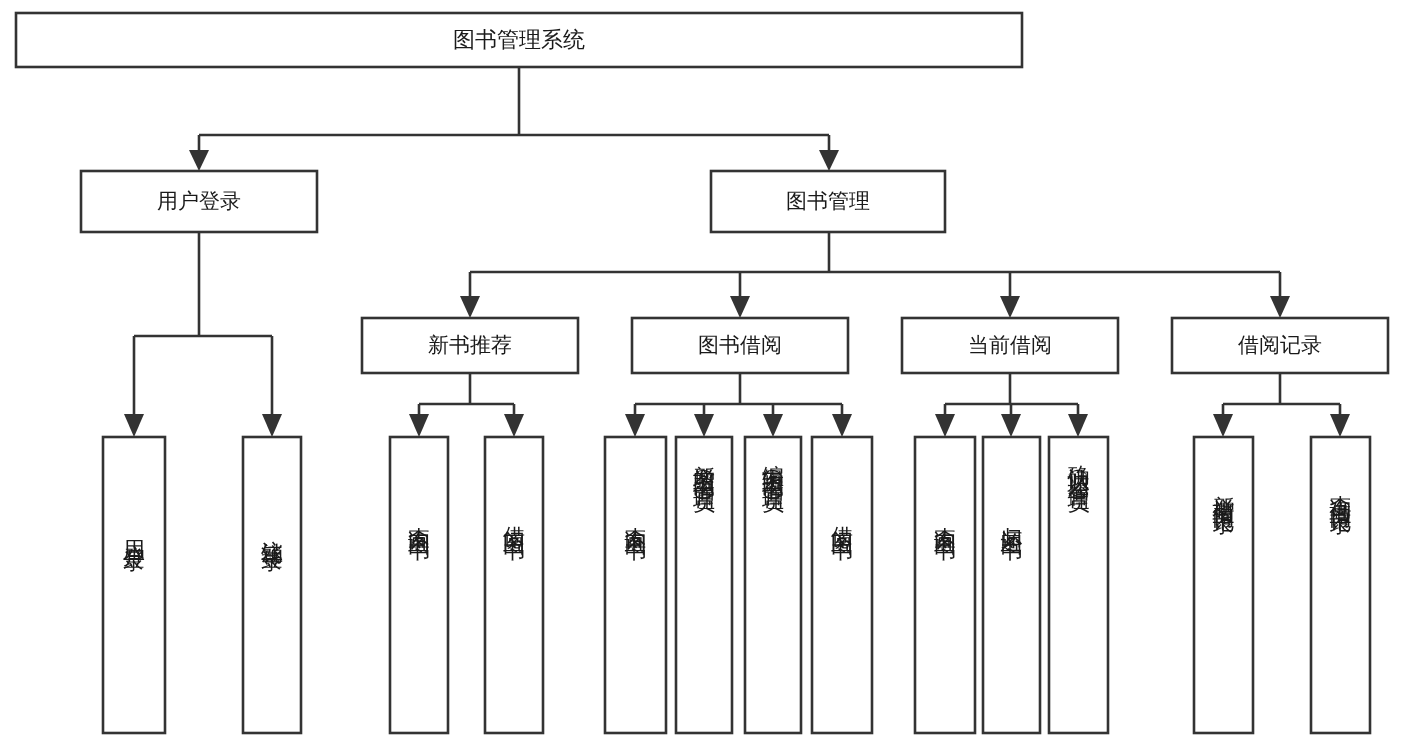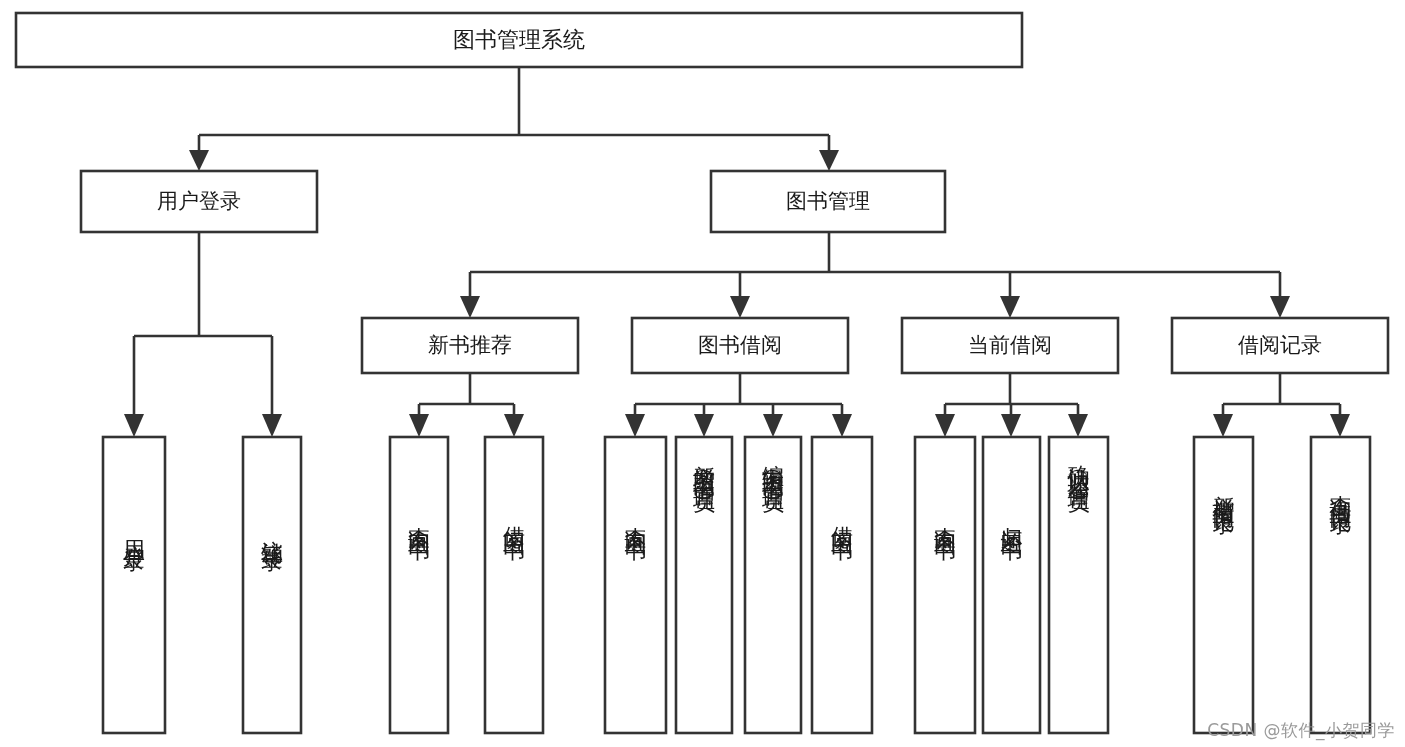--- a/index.html
+++ b/index.html
@@ -253,15 +253,14 @@
   </div>
 
   <div class="leaf-vert-wrap" style="left:1194px; top:437px; width:59px; height:296px;">
     <span class="leaf-vert-text" style="margin-top:40px;">新增借阅记录</span>
   </div>
 
   <div class="leaf-vert-wrap" style="left:1311px; top:437px; width:59px; height:296px;">
     <span class="leaf-vert-text" style="margin-top:40px;">查询借阅记录</span>
   </div>
 
-  <div class="watermark">CSDN @软件_小贺同学</div>
 
 </div>
 
 </body></html>

